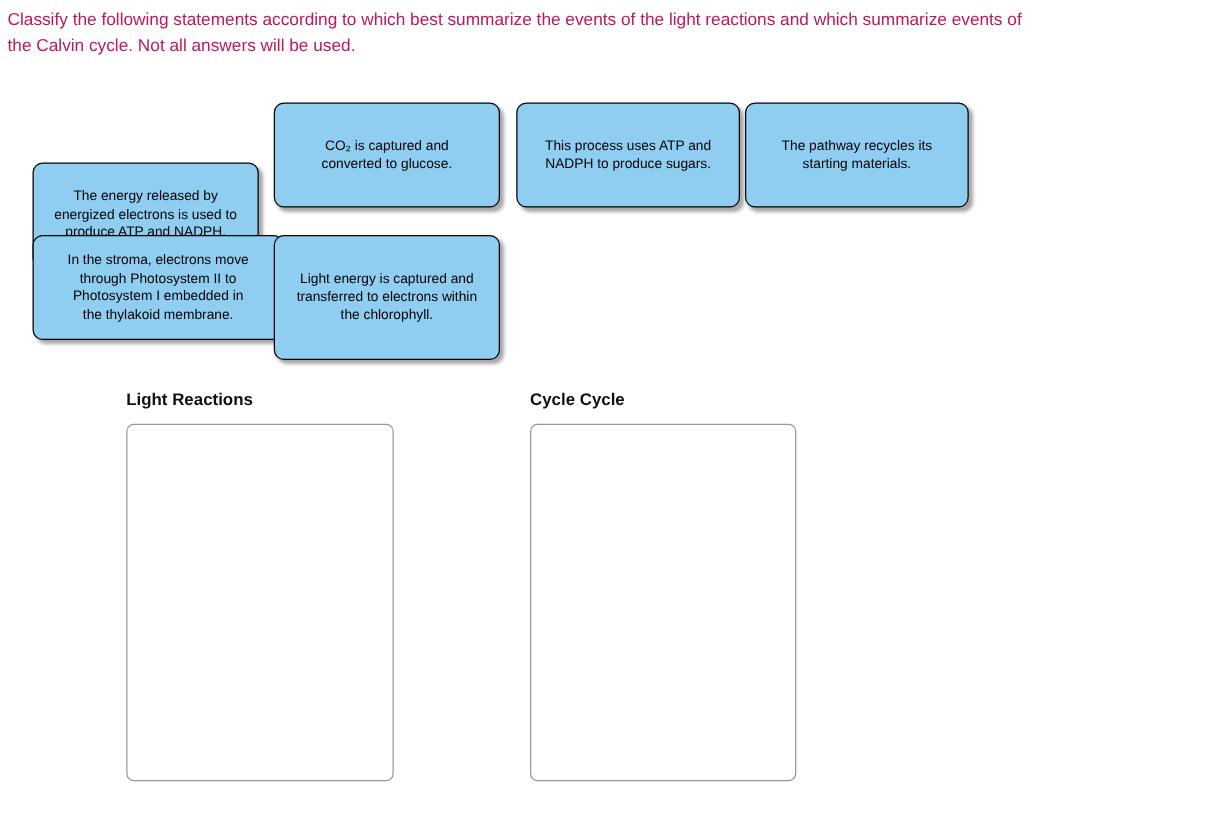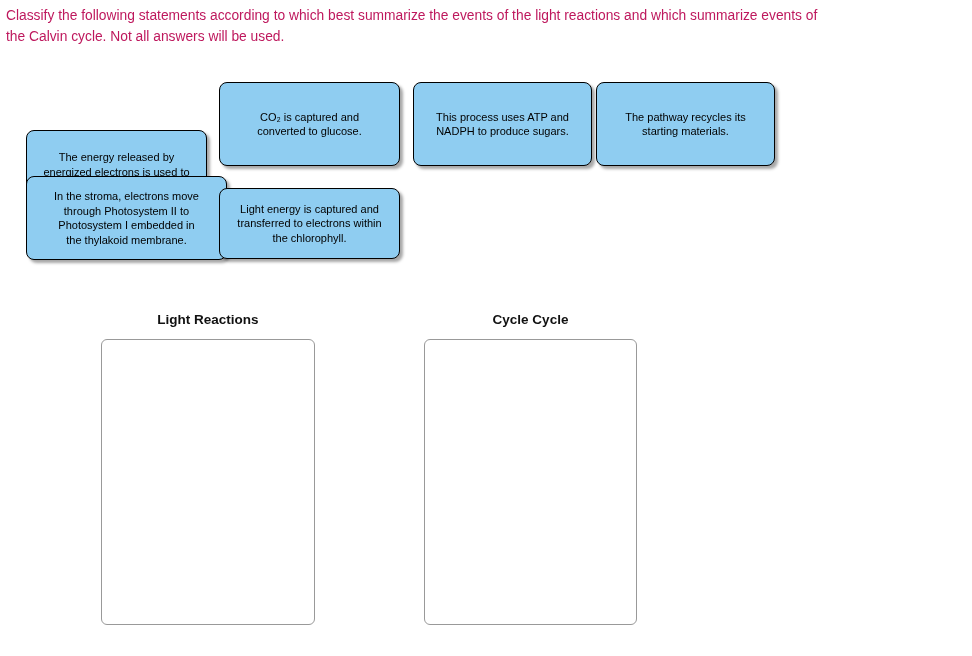--- a/index.html
+++ b/index.html
@@ -36,29 +36,29 @@
     color: #000000;
     white-space: pre-line;
     box-sizing: border-box;
     cursor: move;
     padding: 4px 8px;
   }
   .card-1 { left: 26px;  top: 82px;  width: 181px; height: 84px; margin-top: 48px; }
   .card-2 { left: 219px; top: 82px;  width: 181px; height: 84px; }
   .card-3 { left: 413px; top: 82px;  width: 179px; height: 84px; }
   .card-4 { left: 596px; top: 82px;  width: 179px; height: 84px; }
-  .card-5 { left: 26px;  top: 176px; width: 201px; height: 84px; }
-  .card-6 { left: 219px; top: 188px; width: 181px; height: 71px; }
+  .card-5 { left: 26px;  top: 188px; width: 201px; height: 84px; }
+  .card-6 { left: 219px; top: 188px; width: 181px; height: 100px; }
   .bin-label {
     position: absolute;
     top: 312px;
     font-size: 13.5px;
     font-weight: bold;
     color: #111111;
-    text-align: center;
+    text-align: left;
   }
   .bin-label-1 { left: 101px; width: 214px; }
   .bin-label-2 { left: 424px; width: 213px; }
   .bin {
     position: absolute;
     top: 339px;
     height: 286px;
     border: 1px solid #999999;
     border-radius: 6px;
     background: #ffffff;

